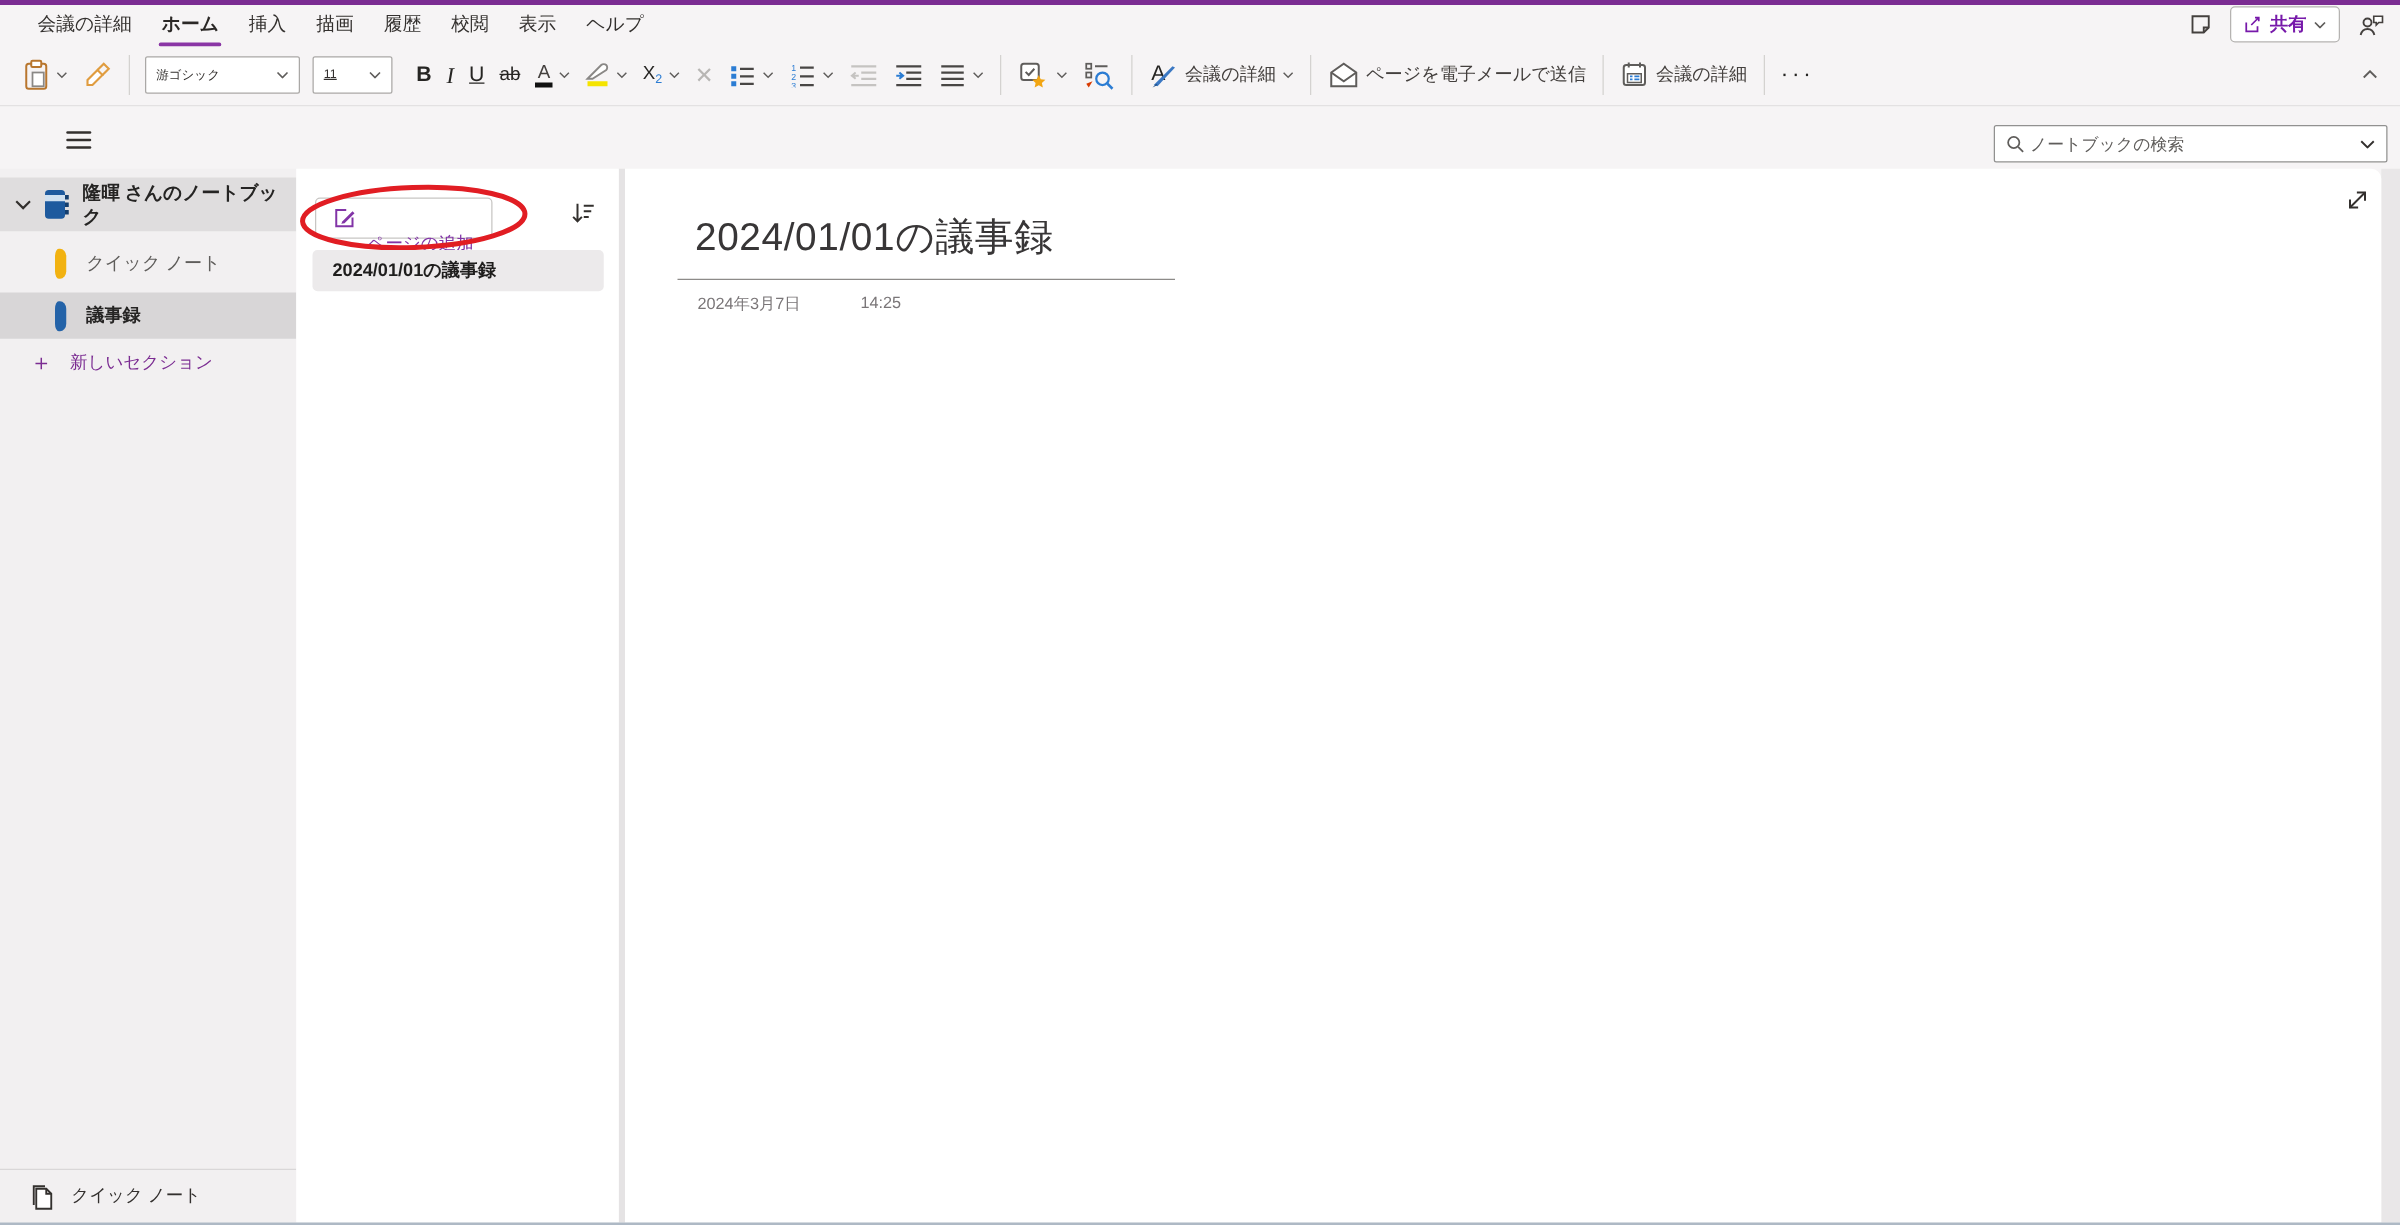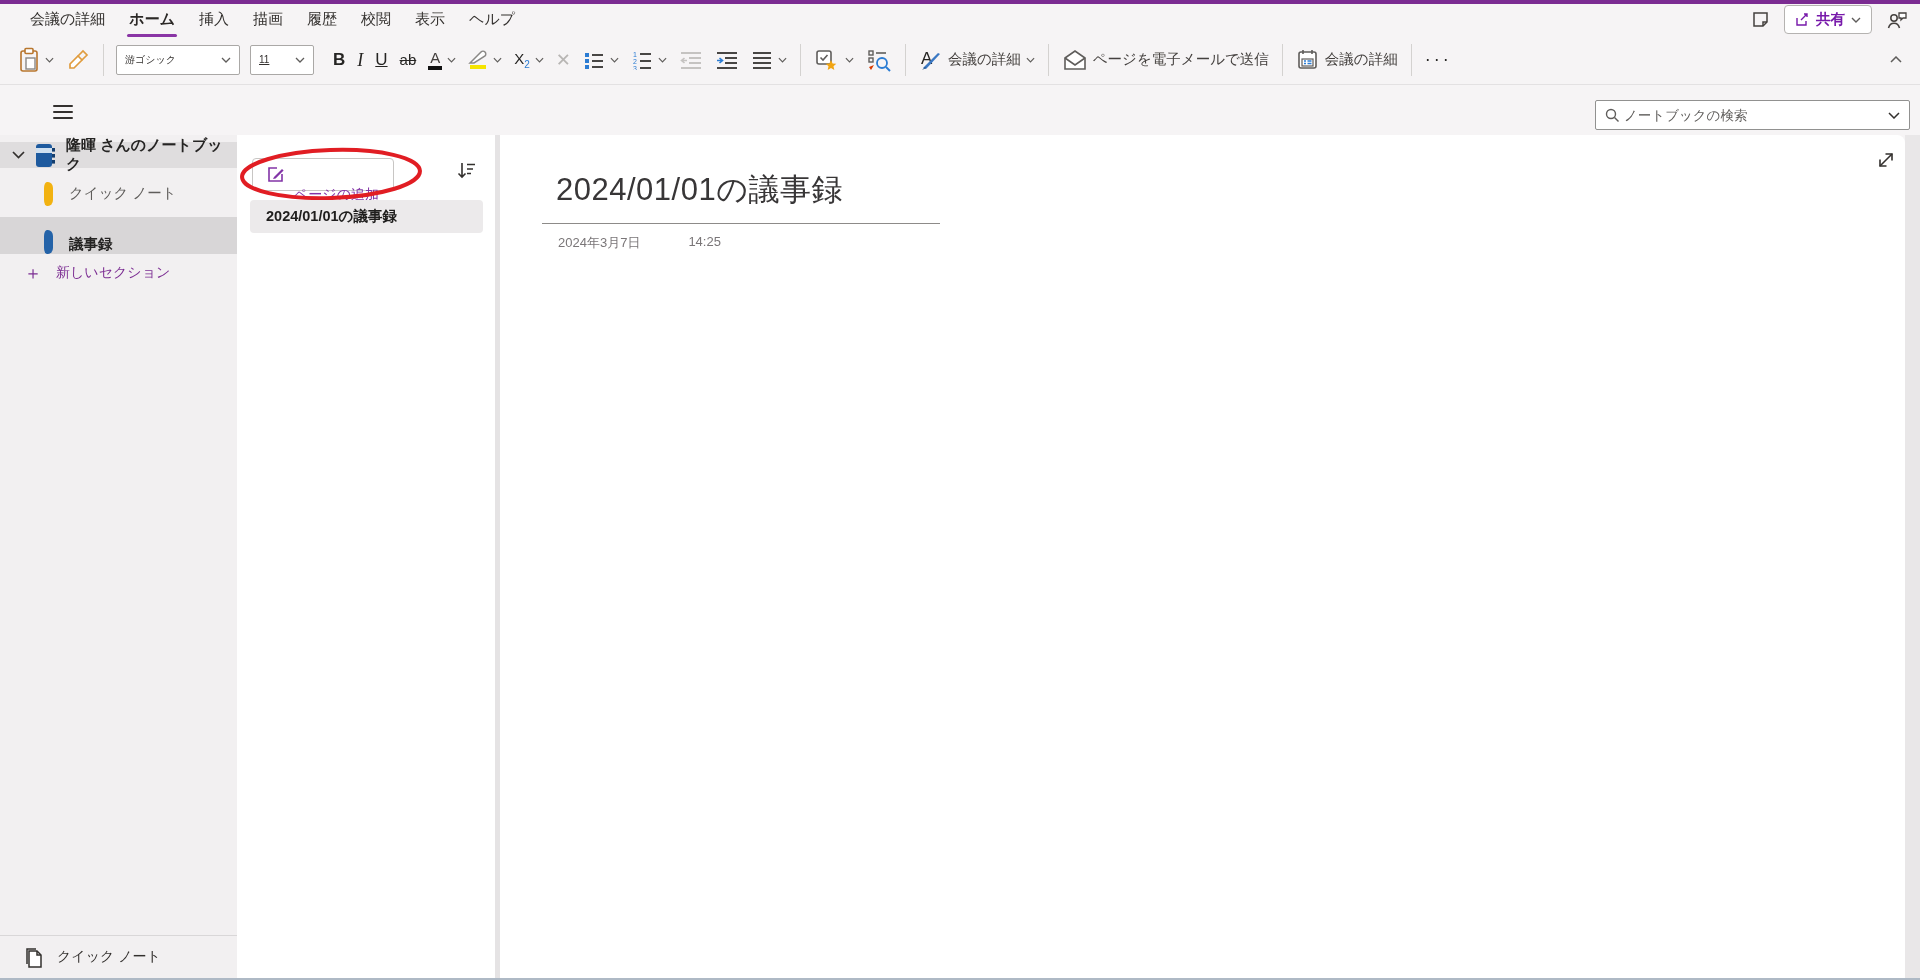--- a/index.html
+++ b/index.html
@@ -57,25 +57,25 @@
   .main { position:absolute; top:135px; left:0; right:0; bottom:2px; display:flex; }
   .nav { width:237px; background:#f2f0f1; position:relative; flex:none; }
   .pagespanel { width:258px; background:#fff; position:relative; flex:none; }
   .vdiv { width:5px; background:#e5e3e4; flex:none; }
   .content { flex:1; background:#fff; position:relative; border-top-right-radius:8px; }
   .rightstrip { width:15px; background:#e9e7e8; flex:none; }
   .bottomline { position:absolute; bottom:0; left:0; right:0; height:2px; background:#aeb9c5; }
 
   
   .navrow { display:flex; align-items:center; cursor:pointer; }
-  .nb { margin-top:7px; height:26px; background:#dfddde; padding-left:12px; gap:10px; }
+  .nb { margin-top:7px; height:43px; background:#dfddde; padding-left:12px; gap:10px;font-family:Liberation Serif, serif; }
   .nb .nblabel { font-weight:700; font-size:15px; color:#252423; }
   .secrow { height:37px; padding-left:44px; gap:16px; }
   .secrow .seclabel { font-size:14.5px; color:#5f5d5b; }
-  .secrow.sel { background:#d8d6d7; margin-top:5px;align-items:flex-end; }
+  .secrow.sel { background:#d8d6d7; margin-top:5px; }
   .secrow.sel .seclabel { font-weight:700; color:#252423; }
   .secbar { width:9px; height:24px; border-radius:3px 5px 5px 3px / 6px; flex:none; }
   .newsec { height:28px; margin-top:5px; padding-left:24px; gap:14px; color:#7b2c92; }
   .newsec .plus { font-size:18px; line-height:1; }
   .newsec .nslabel { font-size:14px; }
   .navfooter { position:absolute; left:0; right:0; bottom:0; height:43px; border-top:1px solid #d9d7d8; display:flex; align-items:center; gap:14px; padding-left:24px; cursor:pointer; }
   .navfooter .qnlabel { font-size:14px; color:#33302e; }
 
   
   .addbtn { position:absolute; left:15px; top:23px; height:33px; display:flex; align-items:center; gap:9px; background:#fff; border:1px solid #c8c6c4; border-radius:4px; padding:0 14px; cursor:pointer; font-family:inherit; }

